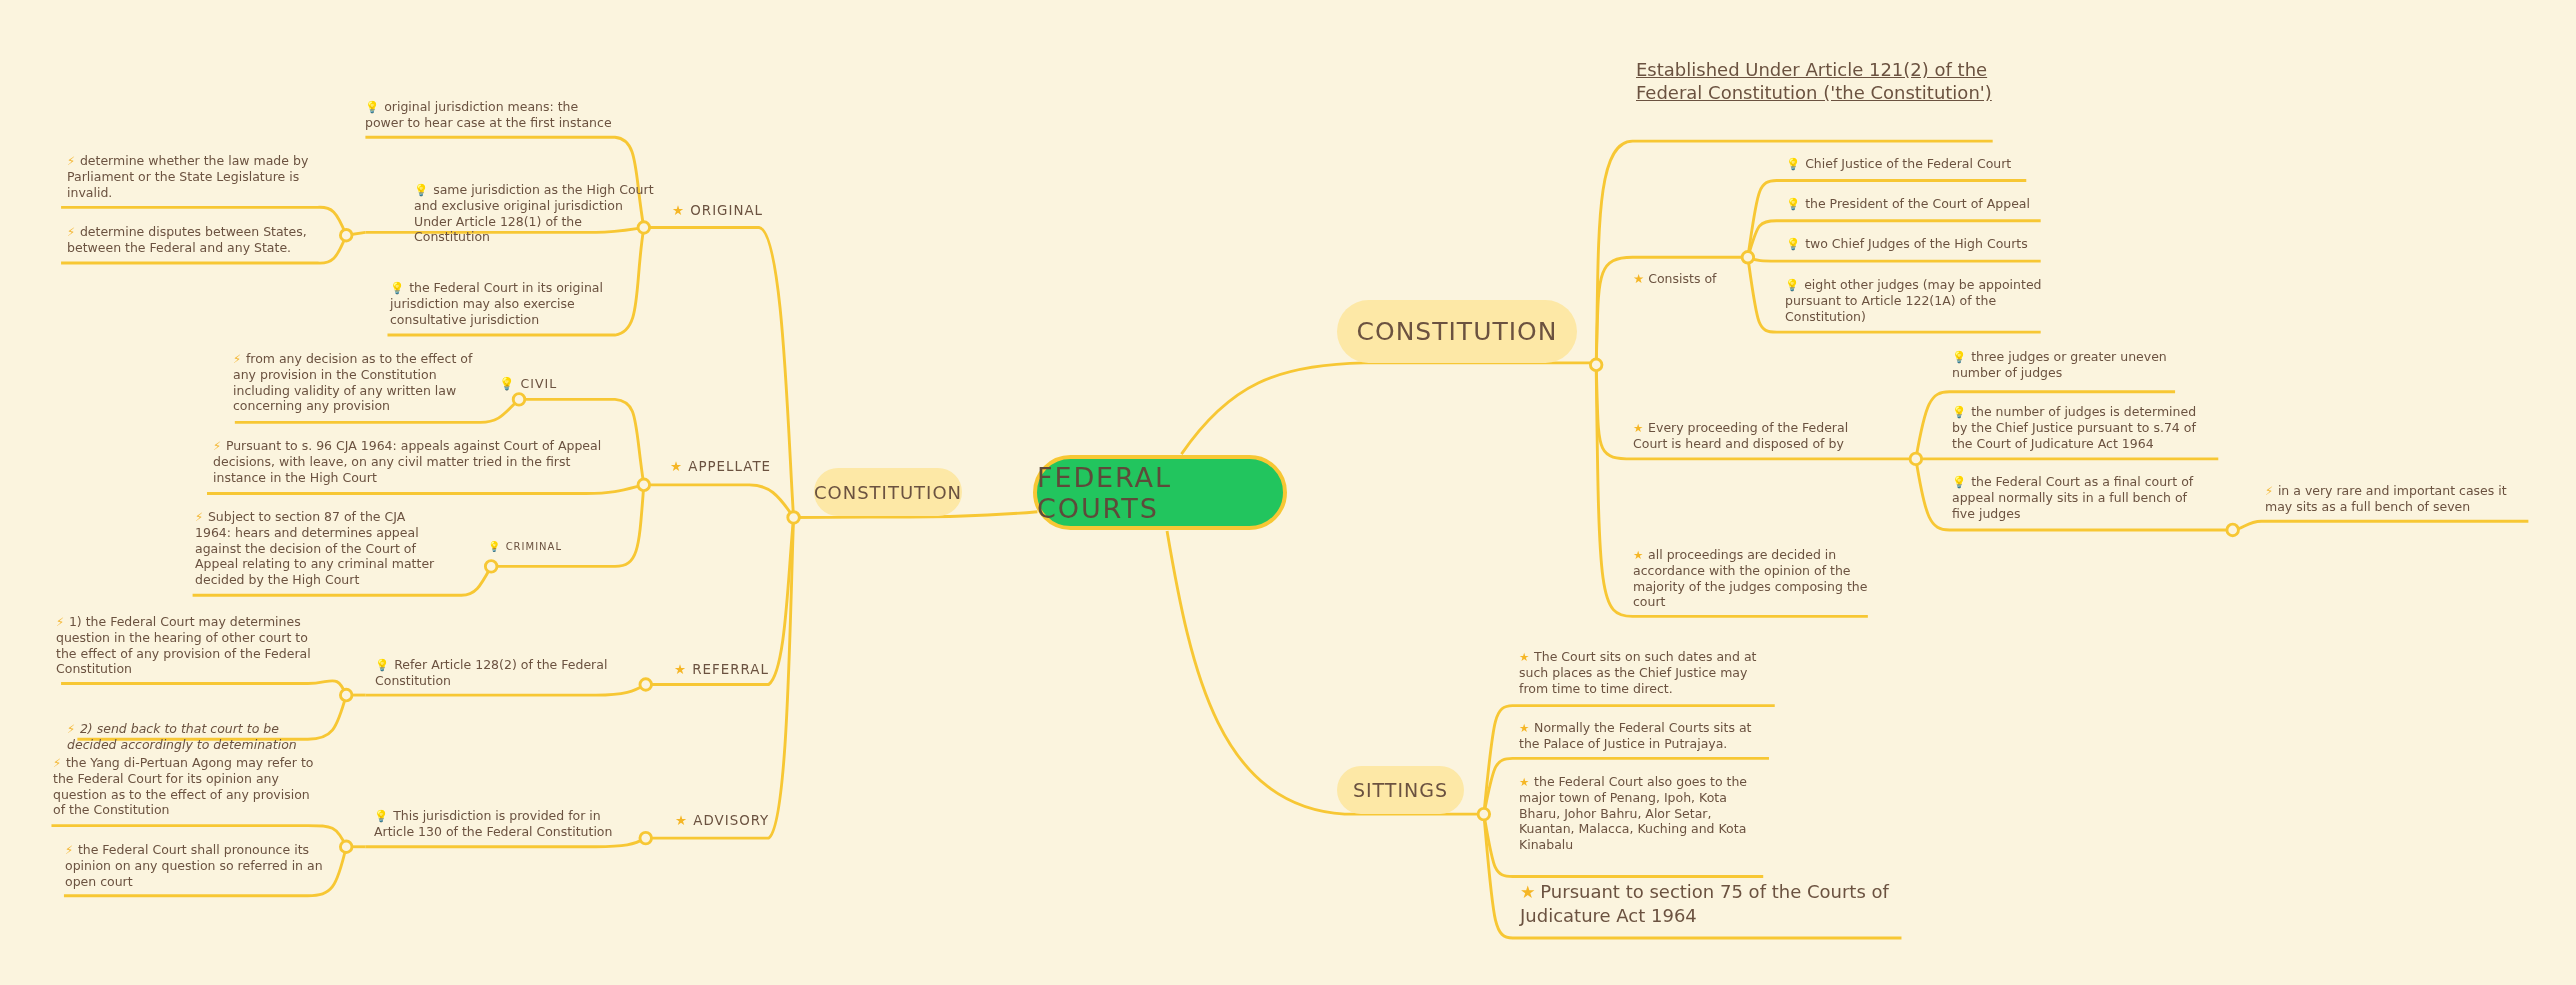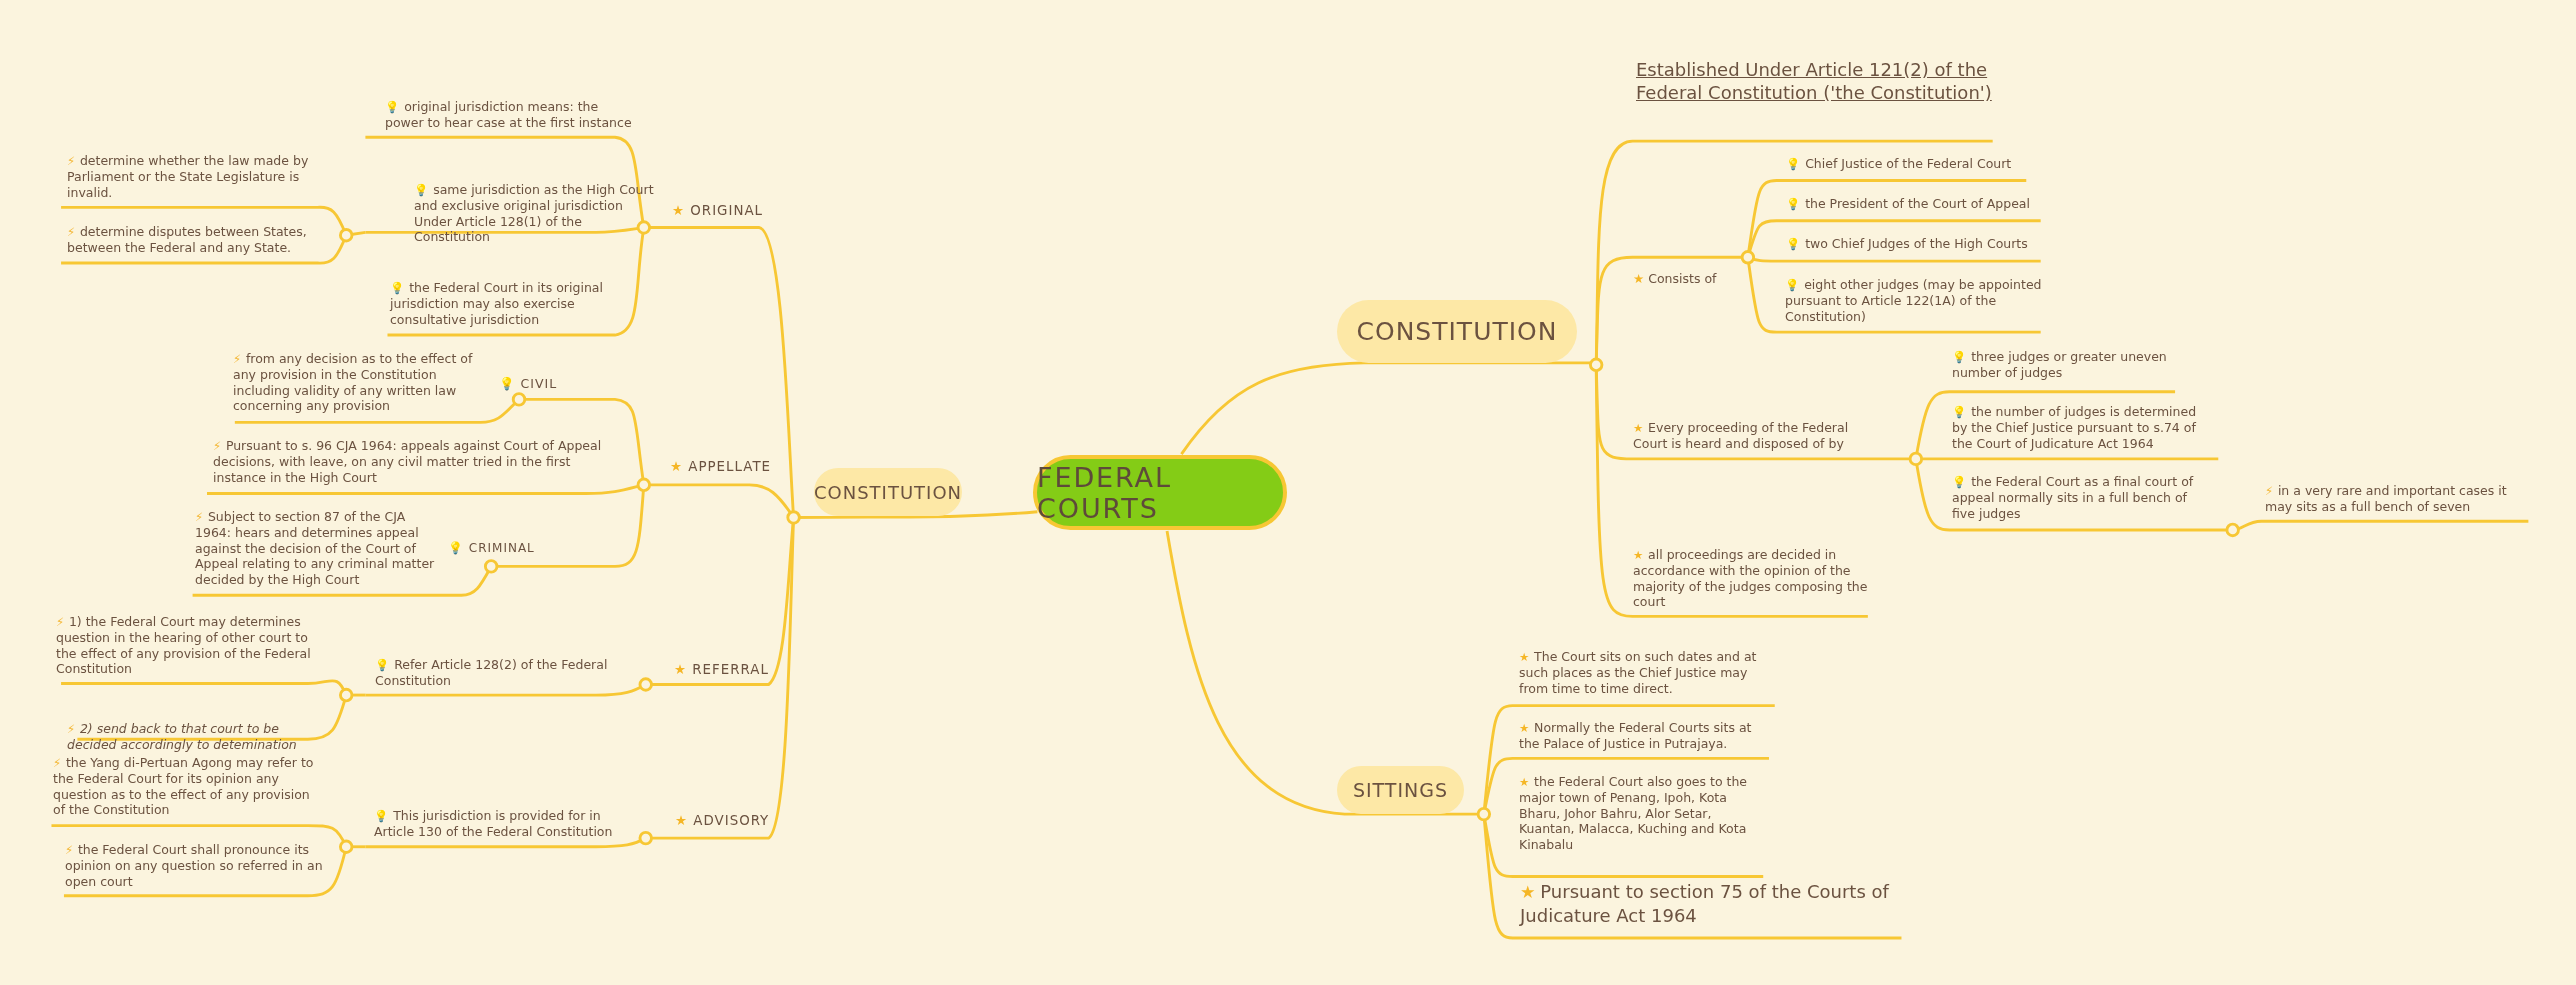--- a/index.html
+++ b/index.html
@@ -17,21 +17,21 @@
   .ic.bulb { color: #c9c3b4; }
   .ic.bolt { color: #f4b93a; }
   .ic.star { color: #f5b626; }
   .label { position: absolute; font-size: 13.4px; letter-spacing: 1px; color: #6b5240; white-space: nowrap; }
   .pill {
     position: absolute; background: #fde8a6; border-radius: 33px;
     display: flex; align-items: center; justify-content: center;
     color: #6b5240; letter-spacing: 1px;
   }
   .root {
-    position: absolute; background: #84cc16; border: 4.8px solid #f7c734; border-radius: 38px;
+    position: absolute; background: #22c55e; border: 4.8px solid #f7c734; border-radius: 38px;
     display: flex; align-items: center; justify-content: center;
     color: #5e4a3a; font-size: 27px; letter-spacing: 1.9px; box-sizing: border-box;
   }
 </style>
 </head>
 <body>
 
 <svg class="lines" viewBox="0 0 2682 1026">
 
   <path d="M1080 533 C1000 540 950 538 825 539"></path>
@@ -113,21 +113,21 @@
 </div>
 
 <div class="pill" style="left:814px; top:468px; width:148px; height:48px; font-size:18px;">
   <span>CONSTITUTION</span>
 </div>
 
 <div class="label" style="left:672px; top:203px;">
   <span class="ic star">★</span>
   <span>ORIGINAL</span>
 </div>
-<div class="txt" style="left:365px; top:99px; width:250px;margin-left:20px;">
+<div class="txt" style="left:365px; top:99px; width:250px;">
   <span class="ic bulb">💡</span><span>original jurisdiction means: the power to hear case at the first instance</span>
 </div>
 <div class="txt" style="left:374px; top:182px; width:240px;margin-left:40px;">
   <span class="ic bulb">💡</span><span>same jurisdiction as the High Court and exclusive original jurisdiction Under Article 128(1) of the Constitution</span>
 </div>
 <div class="txt" style="left:390px; top:280px; width:221px;">
   <span class="ic bulb">💡</span><span>the Federal Court in its original jurisdiction may also exercise consultative jurisdiction</span>
 </div>
 <div class="txt" style="left:67px; top:153px; width:250px;">
   <span class="ic bolt">⚡</span><span>determine whether the law made by Parliament or the State Legislature is invalid.</span>
@@ -143,21 +143,21 @@
 <div class="label" style="left:499px; top:376px; font-size:12.5px;">
   <span class="ic bulb">💡</span>
   <span>CIVIL</span>
 </div>
 <div class="txt" style="left:233px; top:351px; width:250px;">
   <span class="ic bolt">⚡</span><span>from any decision as to the effect of any provision in the Constitution including validity of any written law concerning any provision</span>
 </div>
 <div class="txt" style="left:213px; top:438px; width:403px;">
   <span class="ic bolt">⚡</span><span>Pursuant to s. 96 CJA 1964: appeals against Court of Appeal decisions, with leave, on any civil matter tried in the first instance in the High Court</span>
 </div>
-<div class="label" style="left:448px; top:541px; font-size:12px;">
+<div class="label" style="left:488px; top:541px; font-size:10px;">
   <span class="ic bulb">💡</span>
   <span>CRIMINAL</span>
 </div>
 <div class="txt" style="left:195px; top:509px; width:240px;">
   <span class="ic bolt">⚡</span><span>Subject to section 87 of the CJA 1964: hears and determines appeal against the decision of the Court of Appeal relating to any criminal matter decided by the High Court</span>
 </div>
 
 <div class="label" style="left:674px; top:662px;">
   <span class="ic star">★</span>
   <span>REFERRAL</span>

